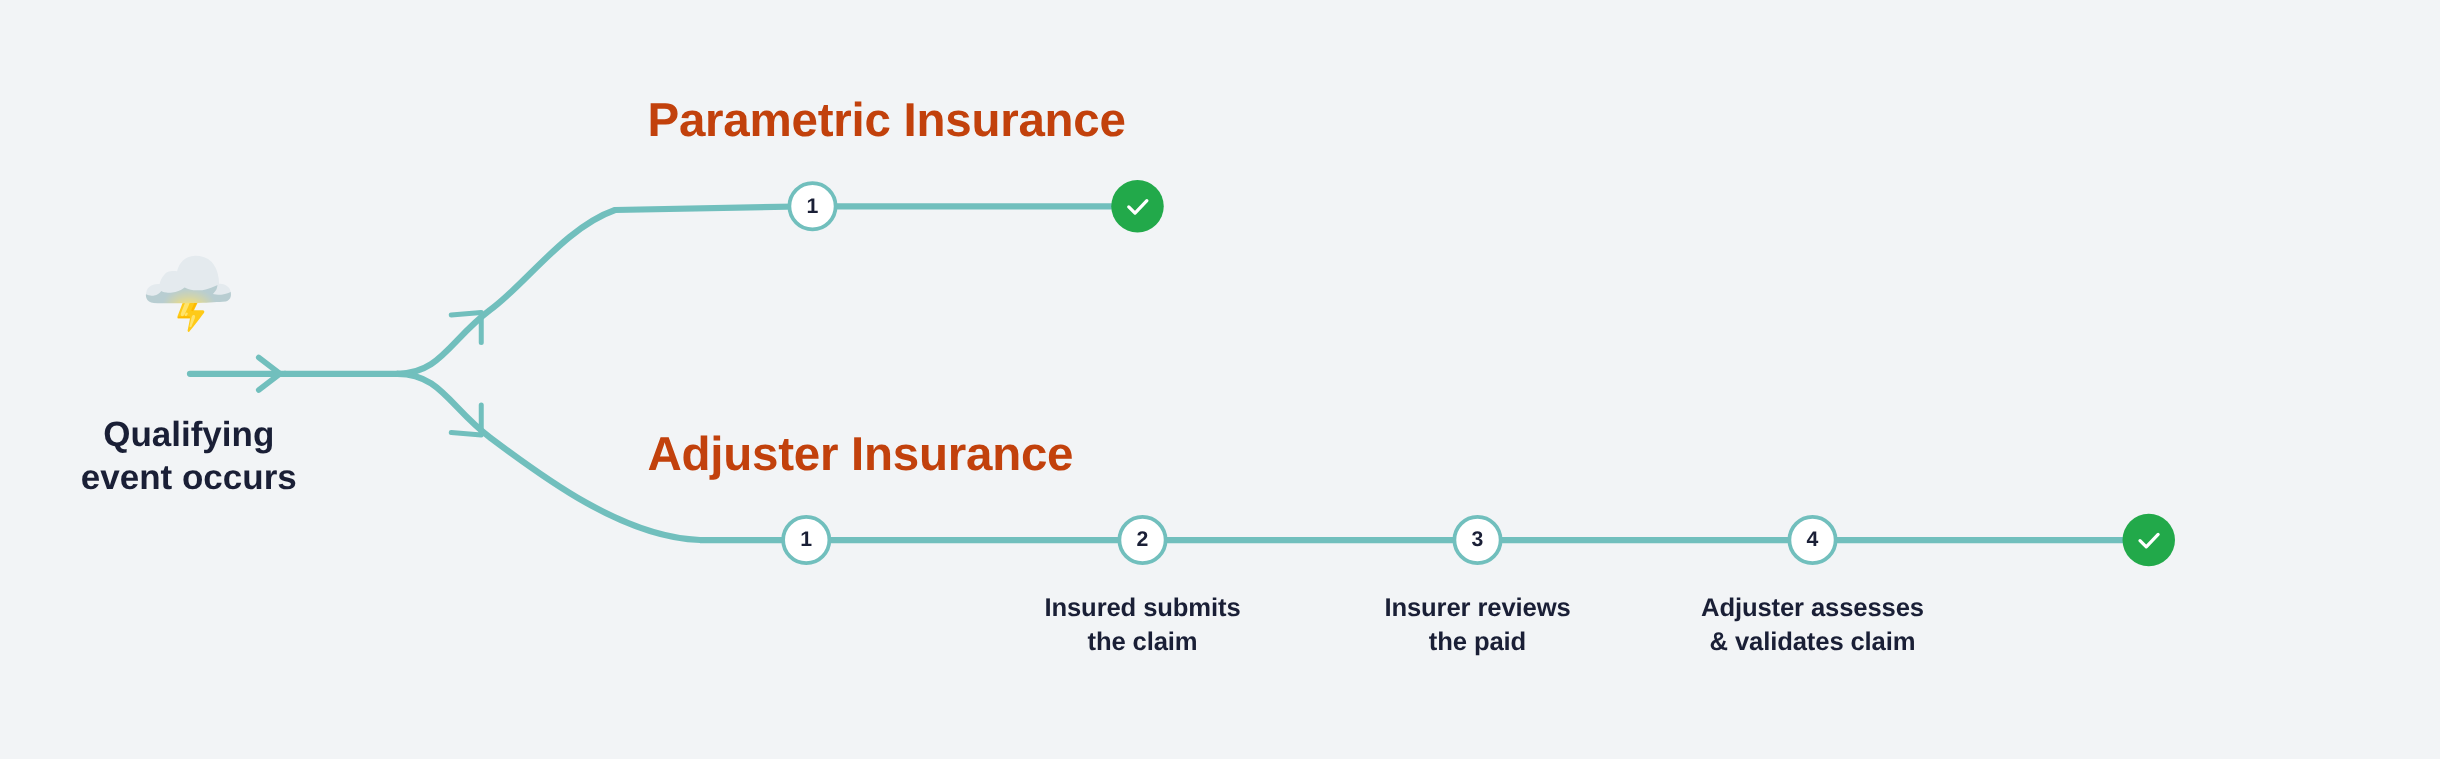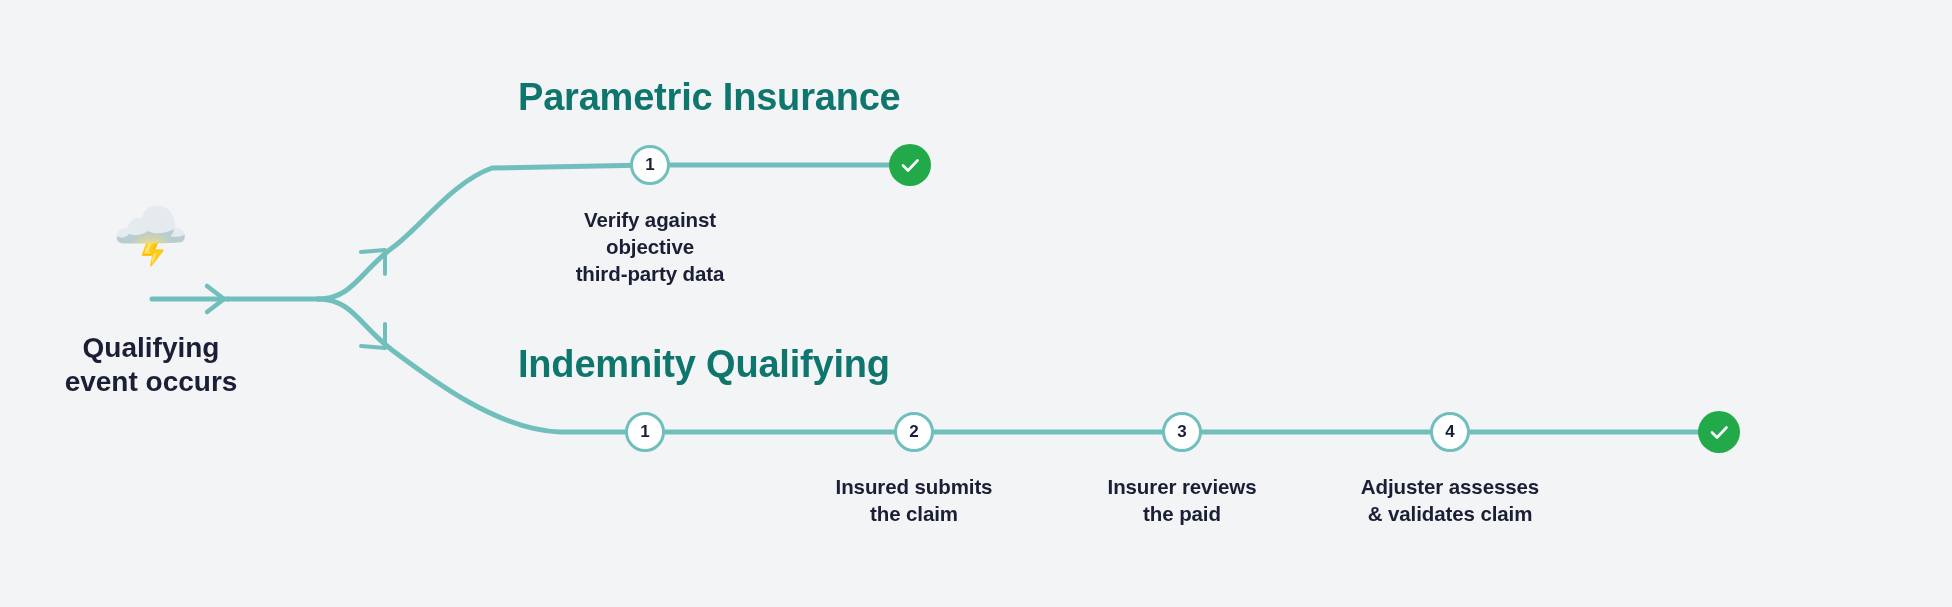--- a/index.html
+++ b/index.html
@@ -58,21 +58,21 @@
     white-space: pre-line;
     position: relative;
     left: -24px;
   }
 
   
   .branch-title {
     position: absolute;
     font-size: 38px;
     font-weight: 700;
-    color: #0f766e;
+    color: #c2410c;
     letter-spacing: -0.2px;
     white-space: nowrap;
   }
   #title-parametric { left: 518px; top: 76px; }
   #title-indemnity  { left: 518px; top: 343px; }
 
   
   .step-node {
     position: absolute;
     width: 200px;
@@ -157,26 +157,24 @@
   </svg>
 
   <div class="source-node">
     <span class="cloud-emoji">🌩️</span>
     <div class="source-label">Qualifying
 event occurs</div>
   </div>
 
   <div class="branch-title" id="title-parametric">Parametric Insurance</div>
 
-  <div class="branch-title" id="title-indemnity">Indemnity Qualifying</div>
+  <div class="branch-title" id="title-indemnity">Adjuster Insurance</div>
 
   <div class="step-node" style="left:650px; top:145px;">
     <div class="step-circle">1</div>
-    <div class="step-label">Verify against objective
-third-party data</div>
   </div>
 
   <div class="step-node" style="left:910px; top:144px;">
     <div class="step-check">
       <svg width="24" height="24" viewBox="0 0 24 24">
         <path d="M5 12.5 L10 17.5 L19.5 7.5" stroke="#ffffff" stroke-width="2.6" fill="none" stroke-linecap="round" stroke-linejoin="round"></path>
       </svg>
     </div>
   </div>
 

